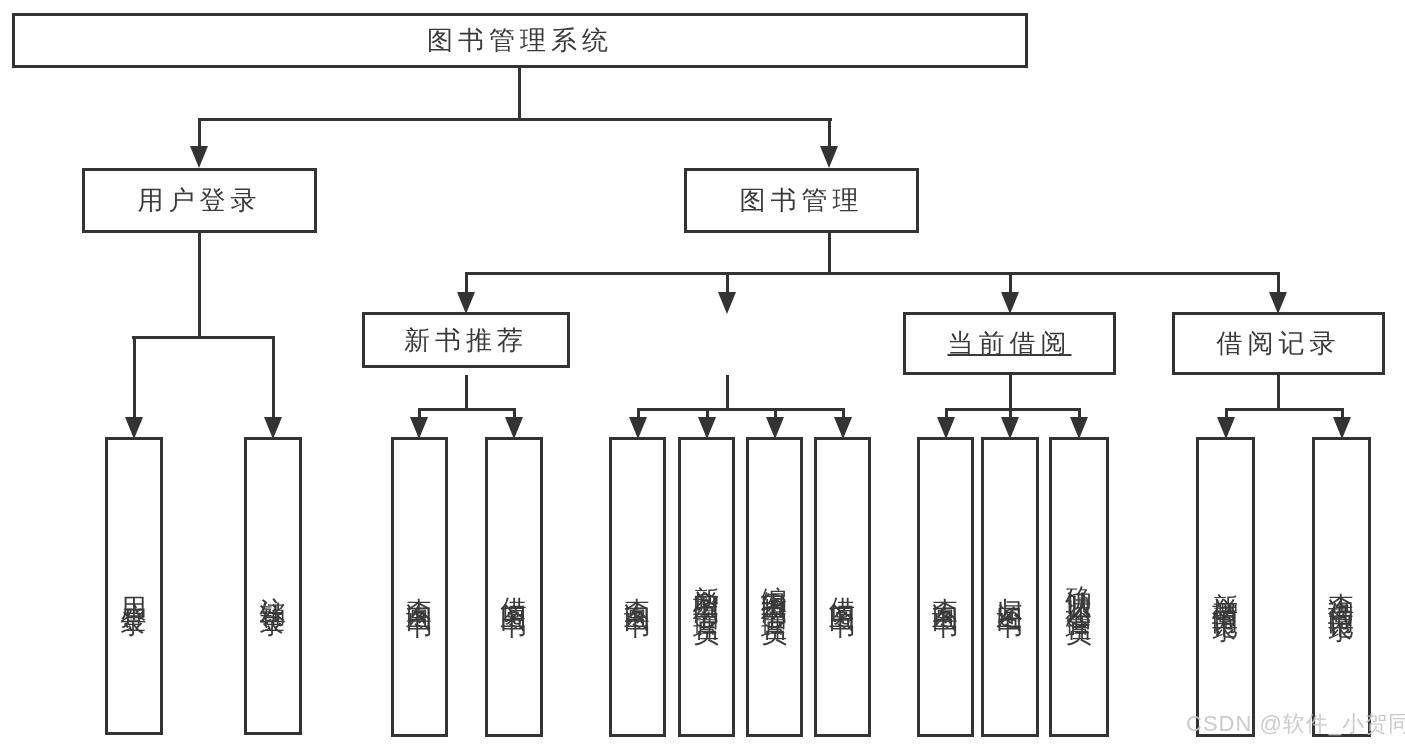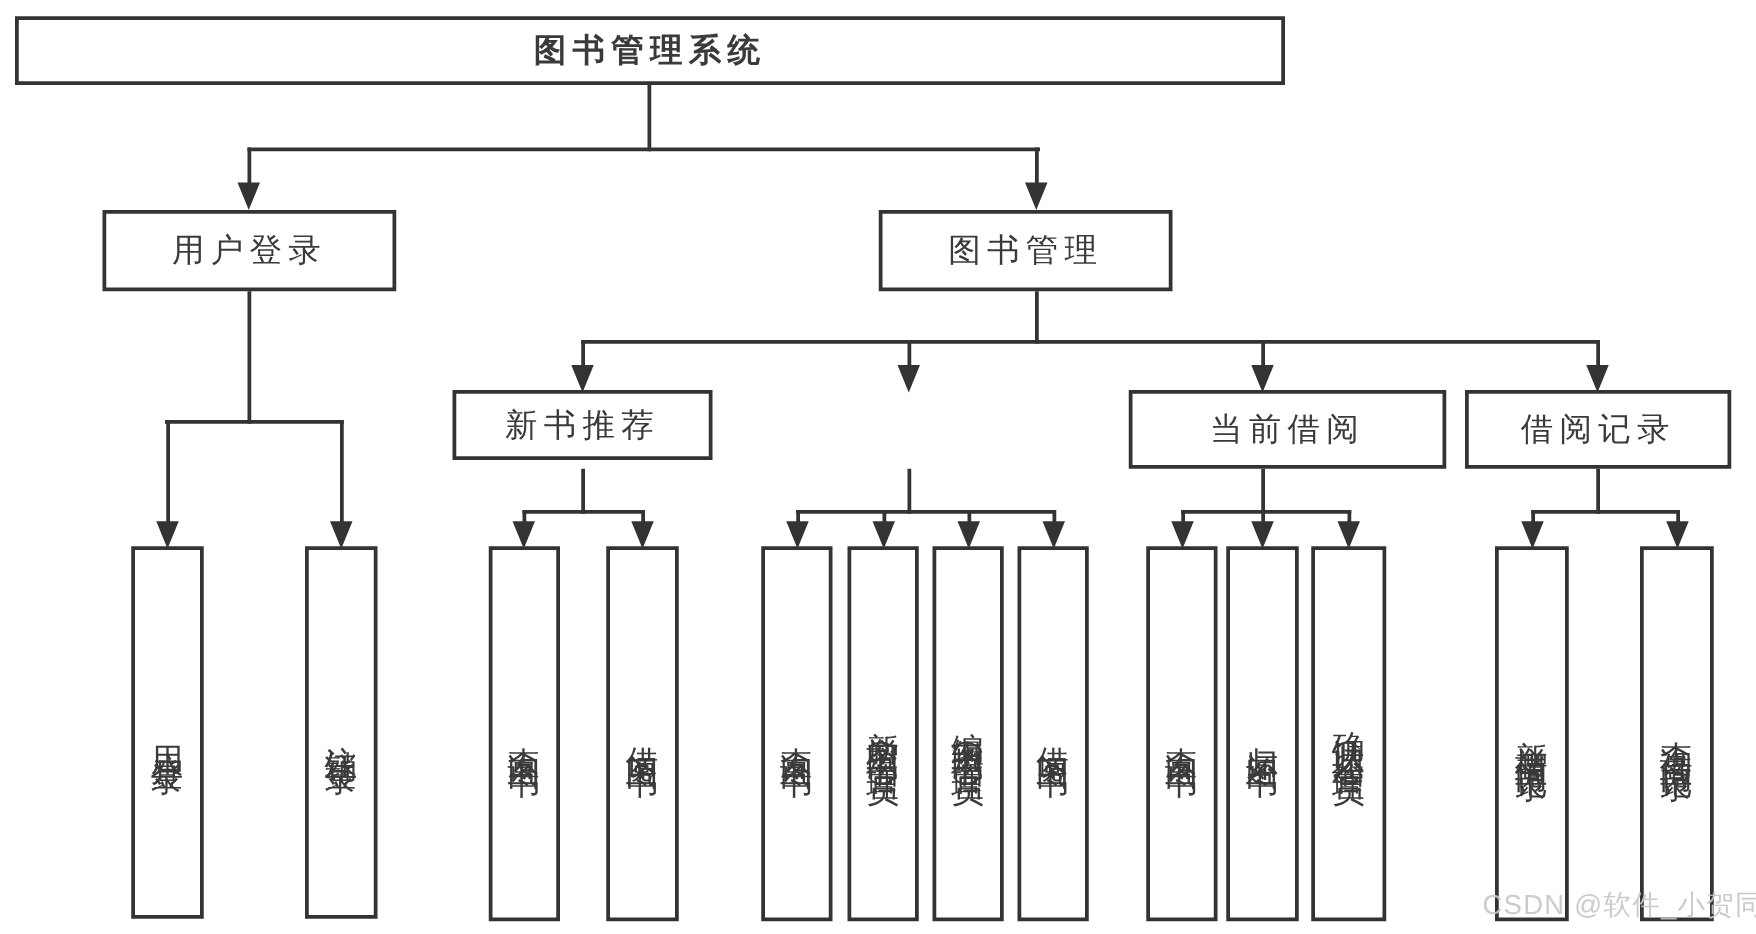--- a/index.html
+++ b/index.html
@@ -29,30 +29,30 @@
     position:absolute; left:1186px; top:709px; z-index:3;
     color:#c6c6c6; font-size:22px; letter-spacing:1px; opacity:0.9;
     white-space:nowrap;
   }
 </style>
 </head>
 <body>
 
 <div id="canvas">
 
-  <div class="box" style="left:12px; top:13px; width:1016px; height:55px;font-weight:bold;">图书管理系统</div>
+  <div class="box" style="left:12px; top:13px; width:1016px; height:55px;">图书管理系统</div>
 
   <div class="box" style="left:82px; top:168px; width:235px; height:65px;">用户登录</div>
 
-  <div class="box" style="left:703px; top:168px; width:235px; height:65px;">图书管理</div>
+  <div class="box" style="left:684px; top:168px; width:235px; height:65px;">图书管理</div>
 
   <div class="box" style="left:362px; top:312px; width:208px; height:56px;">新书推荐</div>
 
 
-  <div class="box" style="left:903px; top:312px; width:254px; height:63px;">当前借阅</div>
+  <div class="box" style="left:903px; top:312px; width:213px; height:63px;text-decoration:underline;">当前借阅</div>
 
   <div class="box" style="left:1172px; top:312px; width:213px; height:63px;">借阅记录</div>
 
   <div class="box vbox" style="left:105px; top:437px; width:58px; height:298px;">用户登录</div>
   <div class="box vbox" style="left:244px; top:437px; width:58px; height:298px;">注销登录</div>
 
   <div class="box vbox" style="left:391px; top:437px; width:57px; height:300px;">查询图书</div>
   <div class="box vbox" style="left:485px; top:437px; width:58px; height:300px;">借阅图书</div>
 
   <div class="box vbox" style="left:609px; top:437px; width:57px; height:300px;">查询图书</div>

